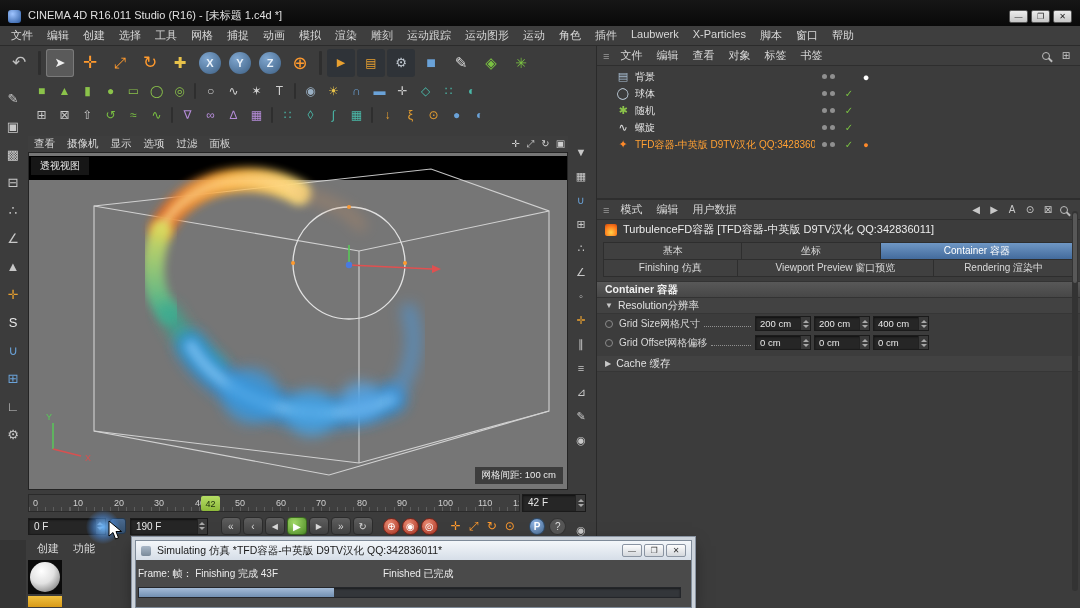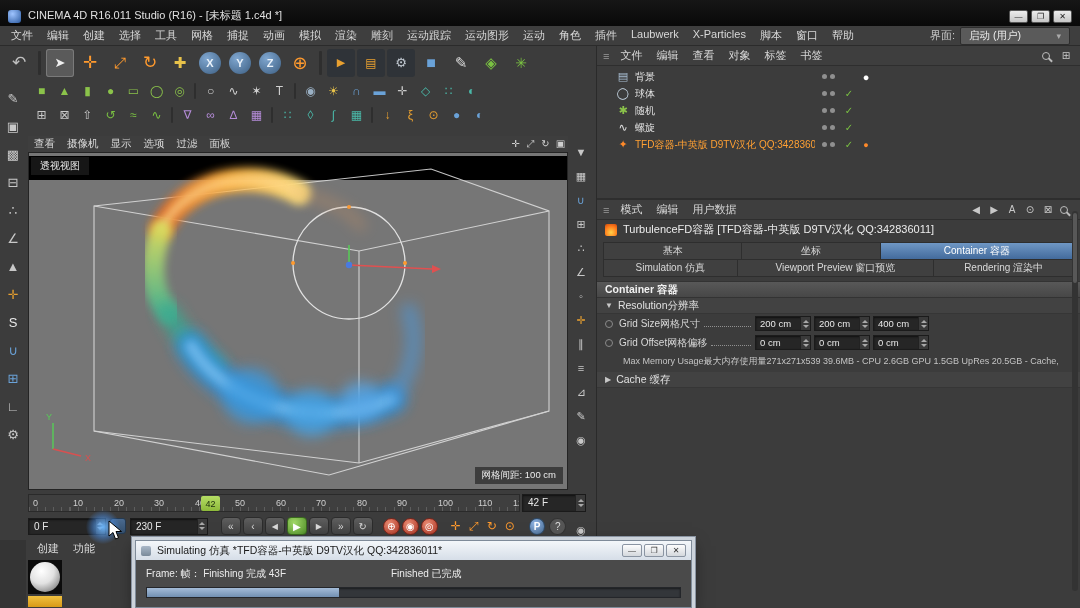--- a/index.html
+++ b/index.html
@@ -102,21 +102,21 @@
 .vbox .bval{flex:1;font-size:9.5px;color:#e8e8e8;padding:1px 0 0 4px;white-space:nowrap;overflow:hidden}
 .memory-line{padding:3px 8px 0 26px;font-size:9px;color:#c4c4c4;white-space:nowrap;overflow:hidden}
 .pscroll{position:absolute;right:2px;top:165px;width:6px;height:380px;background:#333;border-radius:3px}
 .pthumb{width:4px;height:70px;background:#585858;border-radius:2px;margin:2px auto 0 auto}
 
 .dialog{left:135px;top:540px;width:557px;height:68px;background:#4a4a4a;border:1px solid #7f8b99;box-shadow:0 0 0 3px #ccd3db,0 0 0 4px #8a94a2,0 6px 16px rgba(0,0,0,.55);z-index:50}
 .dlg-title{height:19px;background:linear-gradient(#f4f7fa,#d6dee8);display:flex;align-items:center;padding:0 5px;font-size:10.5px;color:#1a1a1a;white-space:nowrap;overflow:hidden}
 .dlg-ico{width:10px;min-width:10px;height:10px;background:linear-gradient(#aab8c8,#7a8a9a);margin-right:6px;border-radius:2px}
 .dlg-btns{margin-left:auto;display:flex}
 .dlg-btn{width:20px;height:13px;margin-left:2px;background:linear-gradient(#fdfdfd,#d4d8dd);border:1px solid #8a94a2;border-radius:2px;font-size:8px;color:#333;display:flex;align-items:center;justify-content:center}
-.dlg-body{position:relative;height:47px;padding:7px 10px 0 10px}
+.dlg-body{position:relative;height:47px;padding:7px 10px 0 2px}
 .dlg-row{display:flex;font-size:10px;color:#ececec;white-space:nowrap}
 .dlg-frame{width:245px;overflow:hidden}
 .dlg-elapsed{width:200px;overflow:hidden}
 .progress{margin-top:6px;height:11px;background:#33363a;border:1px solid #24262a;box-shadow:inset 0 1px 2px rgba(0,0,0,.5)}
 .progress-fill{height:100%;background:linear-gradient(#a4bcd8,#7290b2)}
 
 .glow{left:86px;top:510px;width:34px;height:34px;border-radius:50%;background:radial-gradient(circle,rgba(110,185,255,.95) 0%,rgba(70,140,230,.45) 45%,rgba(70,140,230,0) 72%);z-index:40;pointer-events:none}
 .cursor{left:108px;top:520px;z-index:100;pointer-events:none}
 </style>
 </head>
@@ -159,27 +159,20 @@
         <span class="menu-item">运动图形</span>
         <span class="menu-item">运动</span>
         <span class="menu-item">角色</span>
         <span class="menu-item">插件</span>
         <span class="menu-item">Laubwerk</span>
         <span class="menu-item">X-Particles</span>
         <span class="menu-item">脚本</span>
         <span class="menu-item">窗口</span>
         <span class="menu-item">帮助</span>
       </div>
-    <div class="iface">
-      <span>界面:</span>
-      <span class="iface-box">
-        <span>启动 (用户)</span>
-        <span style="font-size:9px;color:#aaa">▾</span>
-      </span>
-    </div>
   </div>
 
   <div class="abs tb-row tb1">
 
   <div class="tb1-icon" style="color:#c0c0c0;font-size:17px" title="undo-icon">
         <span>↶</span>
       </div>
       <div class="tb1-icon" style="width:3px;min-width:3px;height:24px;background:#2e2e2e;border-radius:1px;margin:0 4px" title="separator">
         <span></span>
       </div>
@@ -585,21 +578,21 @@
   <div class="abs playback">
     <div class="spin">
       <span class="val">0 F</span>
       <span class="vstep">
           <i class="up"></i>
           <i class="dn"></i>
         </span>
     </div>
     <div class="navbtn"></div>
     <div class="spin">
-      <span class="val">230 F</span>
+      <span class="val">190 F</span>
       <span class="vstep">
           <i class="up"></i>
           <i class="dn"></i>
         </span>
     </div>
     <div class="gap12"></div>
     <div style="display:flex">
 
     <div class="tbtn" title="goto-start-button">
           <span>«</span>
@@ -782,21 +775,21 @@
     </div>
     <div class="am-tabs">
       <div class="tabrow">
 
       <div class="am-tab" style="flex:1">基本</div>
           <div class="am-tab" style="flex:1">坐标</div>
           <div class="am-tab" style="flex:1.4;background:linear-gradient(#6f97c4,#436b9c);color:#ffffff">Container 容器</div>
         </div>
       <div class="tabrow">
 
-      <div class="am-tab" style="flex:1.05">Simulation 仿真</div>
+      <div class="am-tab" style="flex:1.05">Finishing 仿真</div>
           <div class="am-tab" style="flex:1.55">Viewport Preview 窗口预览</div>
           <div class="am-tab" style="flex:1.1">Rendering 渲染中</div>
         </div>
     </div>
     <div class="am-section">Container 容器</div>
     <div class="group-row">
       <span class="group-arrow">▼</span>
       <span>Resolution分辨率</span>
     </div>
 
@@ -851,21 +844,20 @@
           </span>
         </span>
       <span class="vbox">
           <span class="bval">0 cm</span>
           <span class="vstep">
             <i class="up"></i>
             <i class="dn"></i>
           </span>
         </span>
     </div>
-    <div class="memory-line">Max Memory Usage最大内存使用量271x271x539 39.6MB - CPU 2.6GB GPU 1.5GB UpRes 20.5GB - Cache,</div>
     <div class="group-row" style="margin-top:4px">
       <span class="group-arrow">▶</span>
       <span>Cache 缓存</span>
     </div>
     <div class="pscroll">
         <div class="pthumb"></div>
       </div>
   </div>
 
   <div class="abs dialog">

